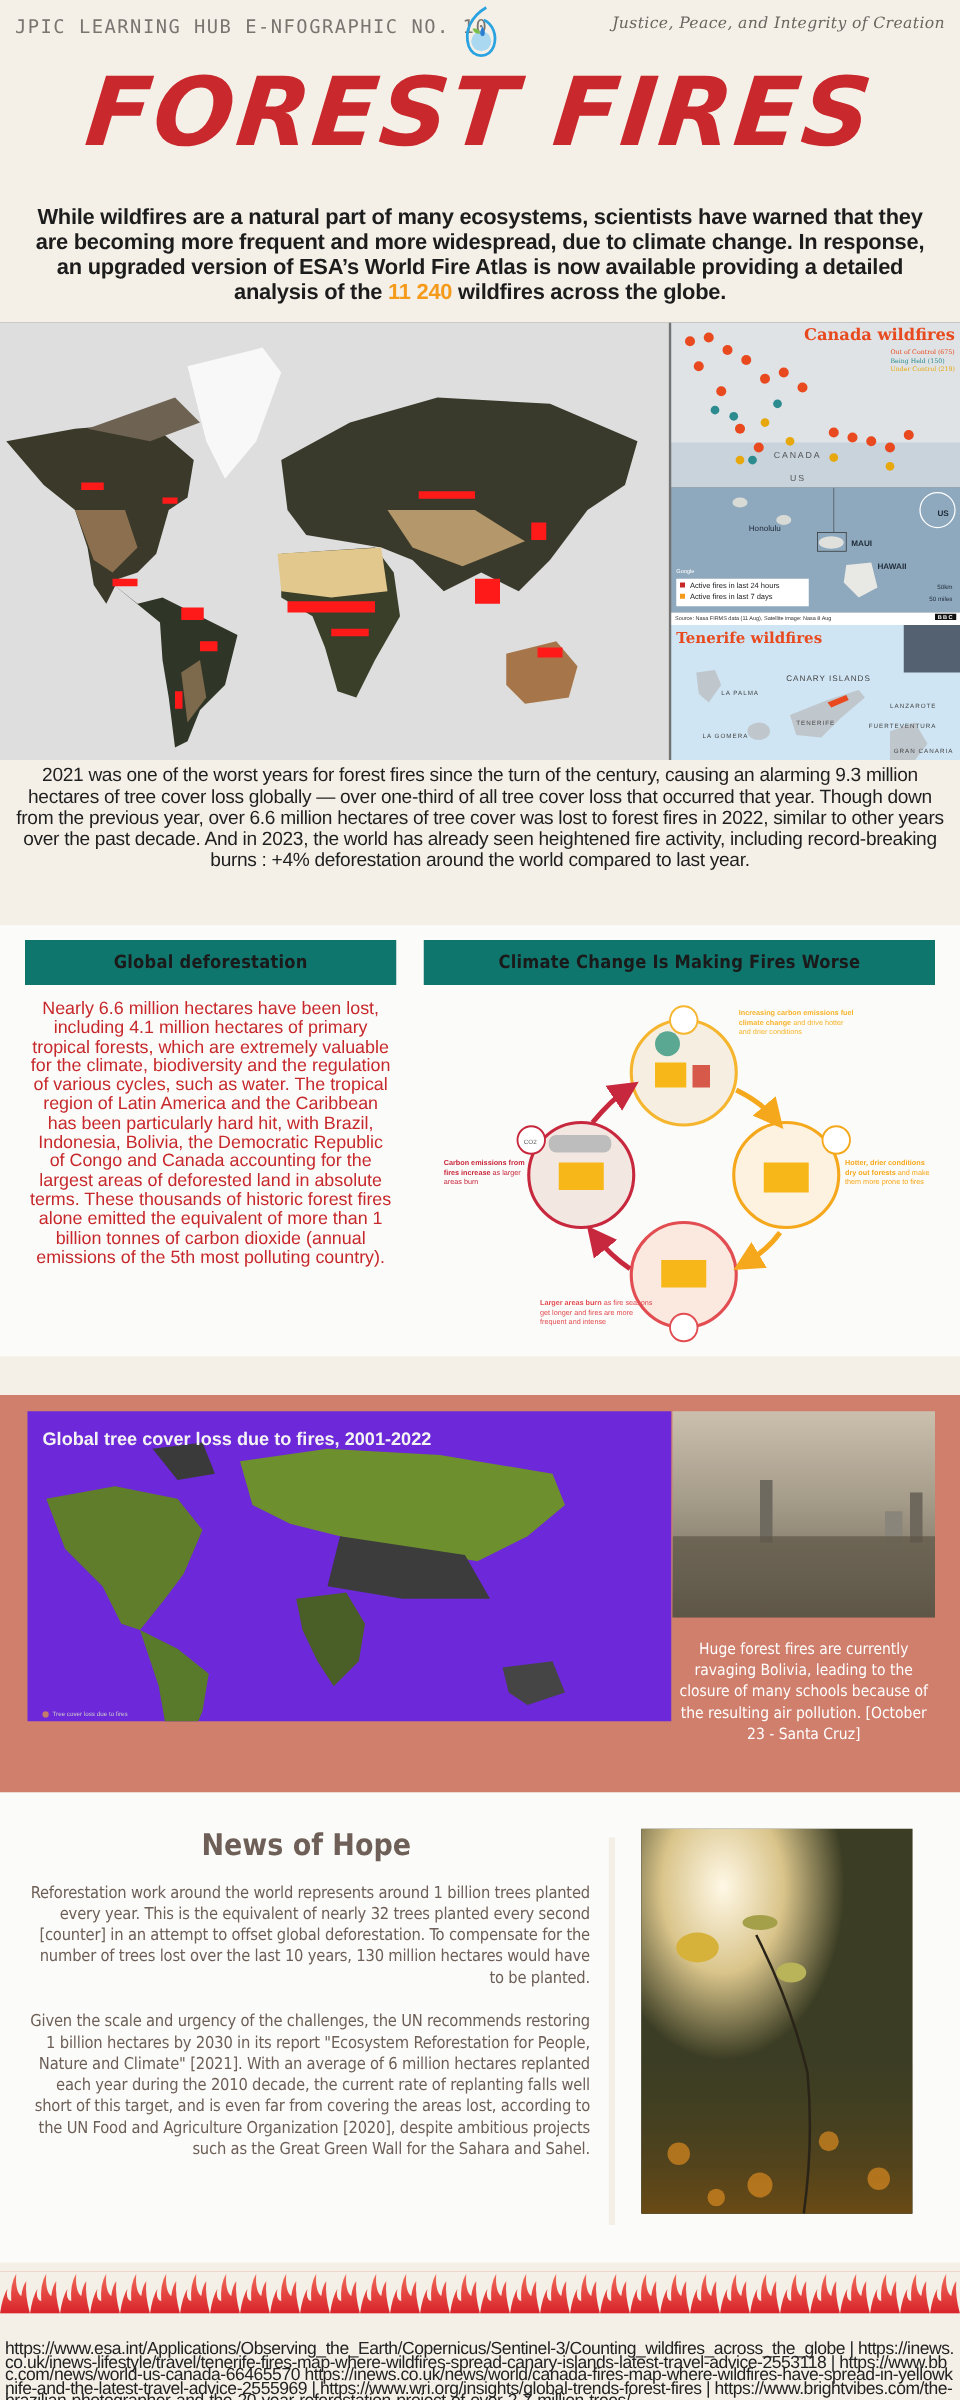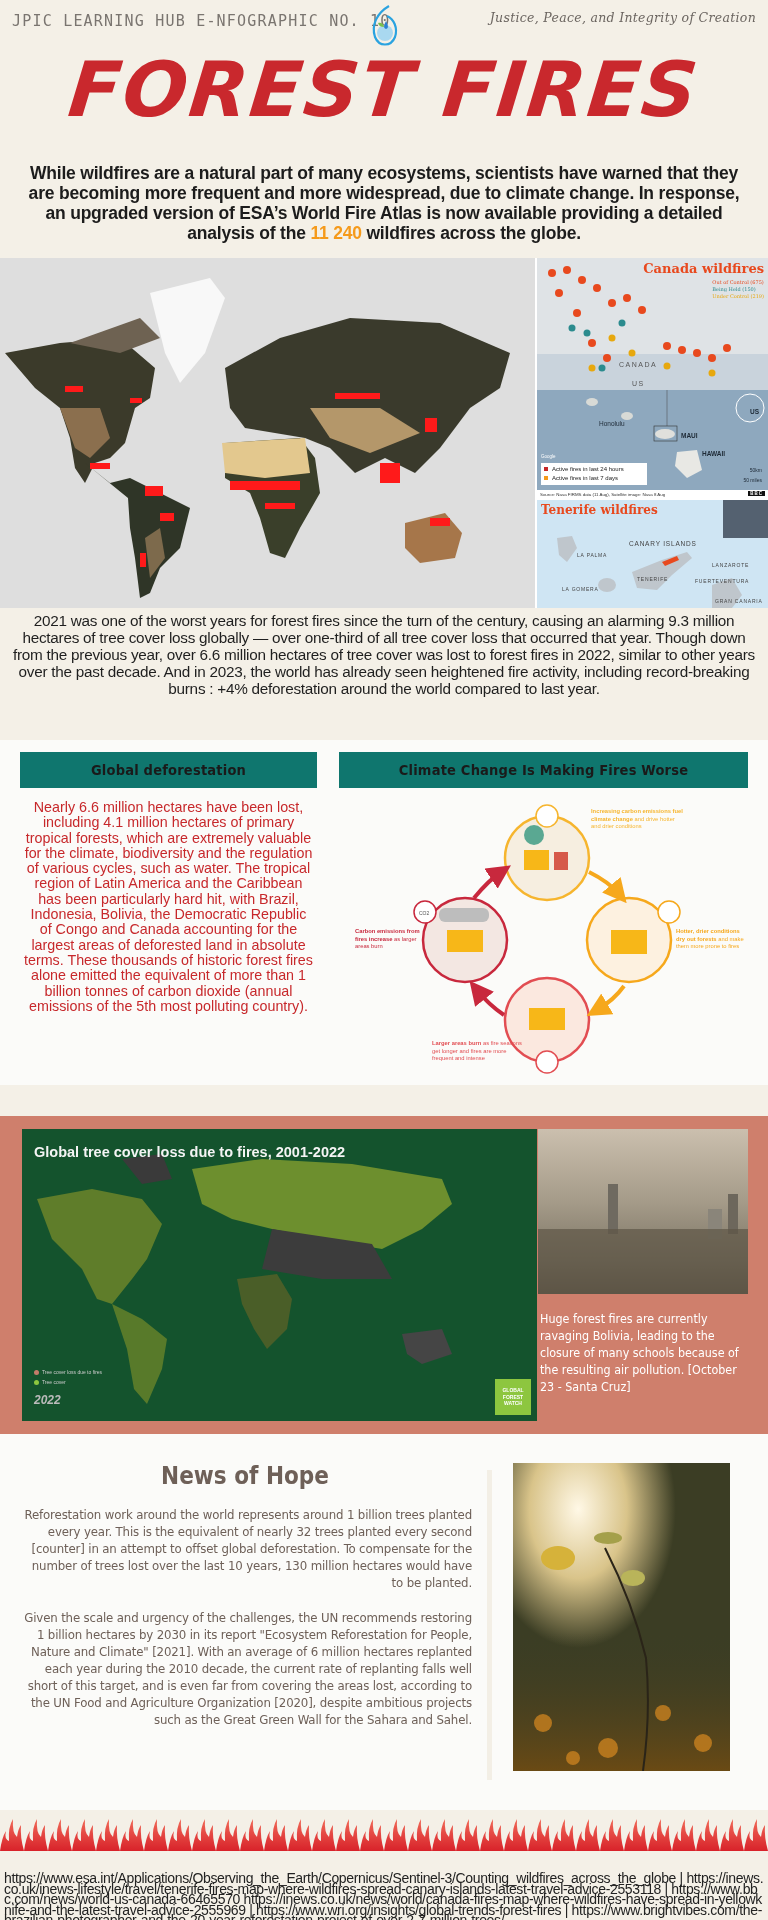--- a/index.html
+++ b/index.html
@@ -9,21 +9,21 @@
   
   .header { position: absolute; left: 0; top: 0; width: 768px; height: 258px; background: #f4f0e7; }
   .hub-label { position: absolute; left: 12px; top: 12px; font-family: "DejaVu Sans Mono", monospace; font-size: 15px; letter-spacing: 1.2px; color: #7a7570; }
   .tagline { position: absolute; right: 12px; top: 10px; font-family: "DejaVu Serif", serif; font-style: italic; font-size: 12.5px; color: #6b6560; letter-spacing: 0.3px; }
   .logo { position: absolute; left: 365px; top: 3px; width: 38px; height: 46px; }
   .title { position: absolute; left: 0; top: 52px; width: 768px; text-align: center; font-family: "DejaVu Sans", sans-serif; font-weight: bold; font-style: italic; font-size: 76px; letter-spacing: 2px; color: #c9282d; transform: skewX(-6deg); line-height: 1; }
   .intro { position: absolute; left: 20px; top: 163px; width: 728px; text-align: center; font-family: "Liberation Sans", sans-serif; font-weight: bold; font-size: 17.5px; line-height: 20px; color: #1c1c1c; letter-spacing: -0.2px; }
   .intro .hl { color: #f59a1b; }
 
   
-  .map-band { position: absolute; left: 0; top: 258px; width: 768px; height: 350px; background: #ffffff; }
+  .map-band { position: absolute; left: 0; top: 258px; width: 768px; height: 350px; background: #737373; }
   .world-map { position: absolute; left: 0; top: 0; width: 535px; height: 350px; background: #dedede; overflow: hidden; }
   .world-map svg { width: 100%; height: 100%; }
   .side-maps { position: absolute; left: 537px; top: 0; width: 231px; height: 350px; }
   .canada { position: absolute; left: 0; top: 0; width: 231px; height: 132px; background: #c9d3dc; overflow: hidden; }
   .canada-title { position: absolute; right: 4px; top: 3px; font-family: "DejaVu Serif", serif; font-weight: bold; font-size: 13px; color: #e8491e; }
   .canada-legend { position: absolute; right: 4px; top: 21px; font-family: "DejaVu Serif", serif; font-size: 5px; line-height: 7px; }
   .canada-legend .l1 { color: #e8491e; } .canada-legend .l2 { color: #2b8b8e; } .canada-legend .l3 { color: #e7a80e; }
   .canada-country { position: absolute; left: 82px; top: 103px; font-size: 7px; letter-spacing: 1.5px; color: #555; }
   .canada-us { position: absolute; left: 95px; top: 122px; font-size: 7px; letter-spacing: 1.5px; color: #555; }
   .hawaii { position: absolute; left: 0; top: 132px; width: 231px; height: 100px; background: #8ea8be; overflow: hidden; }
@@ -47,28 +47,28 @@
   .col-right { position: absolute; left: 339px; top: 12px; width: 409px; }
   .banner { height: 36px; background: #0f766e; display: flex; align-items: center; justify-content: center; font-family: "DejaVu Sans Condensed", "DejaVu Sans", sans-serif; font-weight: bold; font-size: 14.5px; color: #1a1a1a; letter-spacing: 0.2px; }
   .defor-text { margin-top: 12px; text-align: center; font-family: "Liberation Sans", sans-serif; font-size: 14.3px; line-height: 15.3px; color: #c7282b; padding: 0 4px; }
   .cycle { position: relative; width: 409px; height: 285px; margin-top: 2px; }
   .cycle svg { position: absolute; left: 0; top: 0; }
   .cyc-txt { position: absolute; font-family: "Liberation Sans", sans-serif; font-size: 5.8px; line-height: 7.5px; }
   .cyc-txt b { font-weight: bold; }
 
   
   .terra { position: absolute; left: 0; top: 1116px; width: 768px; height: 318px; background: #cf7f6c; }
-  .gfw { position: absolute; left: 22px; top: 13px; width: 515px; height: 292px; background: #14532d; overflow: hidden; }
+  .gfw { position: absolute; left: 22px; top: 13px; width: 515px; height: 248px; background: #6d28d9; overflow: hidden; }
   .gfw-title { position: absolute; left: 12px; top: 15px; font-family: "Liberation Sans", sans-serif; font-size: 14.5px; color: #f4f4f4; font-weight: bold; }
   .gfw-legend { position: absolute; left: 12px; top: 238px; font-size: 5px; color: #ccc; line-height: 10px; }
   .gfw-legend .dot { display: inline-block; width: 5px; height: 5px; border-radius: 50%; margin-right: 3px; vertical-align: middle; }
   .gfw-year { position: absolute; left: 12px; top: 264px; font-size: 12px; font-weight: bold; color: #bbb; font-style: italic; }
   .gfw-badge { position: absolute; right: 6px; top: 250px; width: 36px; height: 36px; background: #8dc63f; color: #fff; font-size: 5px; font-weight: bold; line-height: 6.5px; display: flex; align-items: center; justify-content: center; text-align: center; }
   .smog { position: absolute; left: 538px; top: 13px; width: 210px; height: 165px; background: linear-gradient(180deg, #cbbfae 0%, #a49a88 45%, #7c7565 80%, #5c5446 100%); overflow: hidden; }
-  .bolivia { position: absolute; left: 540px; top: 194px; width: 206px; text-align: left; font-family: "DejaVu Sans Condensed", "DejaVu Sans", sans-serif; font-size: 12.4px; line-height: 17px; color: #ffffff; }
+  .bolivia { position: absolute; left: 540px; top: 194px; width: 206px; text-align: center; font-family: "DejaVu Sans Condensed", "DejaVu Sans", sans-serif; font-size: 12.4px; line-height: 17px; color: #ffffff; }
 
   
   .hope { position: absolute; left: 0; top: 1434px; width: 768px; height: 376px; background: #fbfbf9; }
   .hope-title { position: absolute; left: 0; top: 28px; width: 490px; text-align: center; font-family: "DejaVu Sans Condensed", "DejaVu Sans", sans-serif; font-weight: bold; font-size: 24px; color: #6e6058; }
   .hope-p { position: absolute; left: 22px; width: 450px; text-align: right; font-family: "DejaVu Sans Condensed", "DejaVu Sans", sans-serif; font-size: 13.1px; line-height: 17px; color: #6e6058; letter-spacing: -0.15px; }
   .hope-p1 { top: 72px; }
   .hope-p2 { top: 175px; }
   .hope-divider { position: absolute; left: 487px; top: 36px; width: 5px; height: 310px; background: #f3efe6; }
   .sapling { position: absolute; left: 513px; top: 29px; width: 217px; height: 308px; overflow: hidden; background: #3e3a22; }
 

